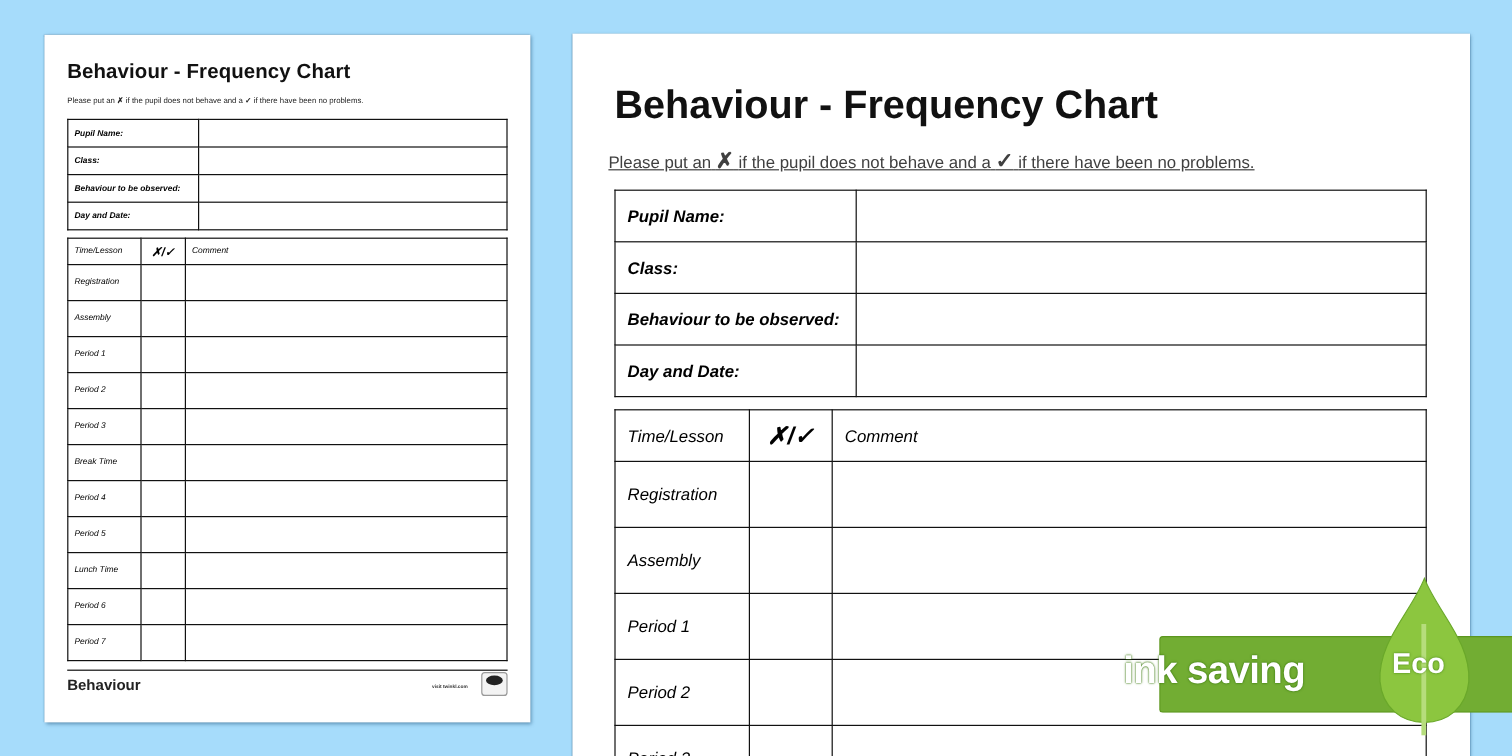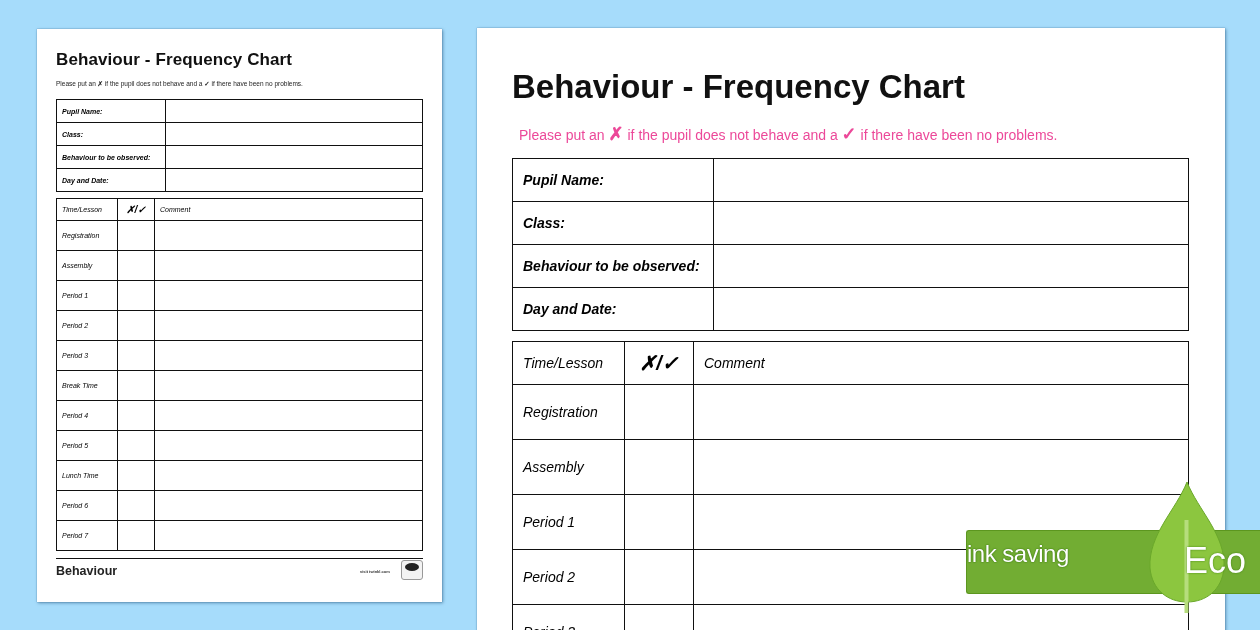--- a/index.html
+++ b/index.html
@@ -25,36 +25,36 @@
   #page-small .log td.c1 { width: 61px; }
   #page-small .log td.c2 { width: 37px; padding-left: 0; text-align: center; font-size: 10px; font-weight: bold; }
   #page-small .footer-rule { position: absolute; left: 19px; top: 529px; width: 367px; border-top: 1.5px solid #111; }
   #page-small .footer-label { position: absolute; left: 19px; top: 535px; font-size: 12.5px; font-weight: bold; color: #222; }
   #page-small .footer-url { position: absolute; left: 323px; top: 540px; font-size: 4px; color: #333; font-weight: bold; }
   #page-small .footer-logo { position: absolute; left: 364px; top: 531px; width: 22px; height: 20px; border: 1px solid #999; border-radius: 3px; background: #f3f3f3; }
   #page-small .footer-logo .blob { position: absolute; left: 3px; top: 2px; width: 14px; height: 8px; background: #222; border-radius: 50%; }
 
   
   #page-large .title { position: absolute; left: 35px; top: 40px; font-size: 33px; font-weight: bold; color: #111; }
-  #page-large .instr { position: absolute; left: 42px; top: 95px; font-size: 14px; color: #ec4899; }
+  #page-large .instr { position: absolute; left: 30px; top: 95px; font-size: 14px; color: #404040; text-decoration: underline; }
   #page-large .instr .mark { font-weight: bold; font-size: 18px; }
   #page-large .info { position: absolute; left: 35px; top: 130px; width: 677px; }
   #page-large .info td { height: 43px; font-size: 14px; font-weight: bold; padding-left: 10px; border: 1.5px solid #111; }
   #page-large .info td.lbl { width: 201px; }
   #page-large .log { position: absolute; left: 35px; top: 313px; width: 677px; }
   #page-large .log td { font-size: 14px; padding-left: 10px; height: 55px; border: 1.5px solid #111; }
   #page-large .log tr.hdr td { height: 43px; }
   #page-large .log td.c1 { width: 112px; }
   #page-large .log td.c2 { width: 69px; padding-left: 0; text-align: center; font-size: 20px; font-weight: bold; }
 
   
   .eco-bar { position: absolute; left: 966px; top: 530px; width: 294px; height: 64px; background: #72ad33; border: 1px solid #5c961f; border-right: none; border-radius: 3px 0 0 3px; }
-  .eco-label { position: absolute; left: 967px; top: 540px; font-size: 24px; color: #fff; letter-spacing: -0.5px; text-shadow: 0 0 2px #3c7a10, 0 0 1px #3c7a10; }
+  .eco-label { position: absolute; left: 936px; top: 540px; font-size: 32px; color: #fff; letter-spacing: -0.5px; text-shadow: 0 0 2px #3c7a10, 0 0 1px #3c7a10; font-weight: bold; }
   .eco-drop { position: absolute; left: 1146px; top: 480px; width: 82px; height: 133px; }
-  .eco-text { position: absolute; left: 1160px; top: 540px; font-size: 36px; font-weight: normal; color: #fff; text-shadow: 0 0 2px #3c7a10; margin-left: 24px; }
+  .eco-text { position: absolute; left: 1160px; top: 540px; font-size: 24px; font-weight: bold; color: #fff; text-shadow: 0 0 2px #3c7a10; }
 </style>
 </head>
 <body>
 
 <div id="page-small" class="page">
   <div class="title">Behaviour - Frequency Chart</div>
   <div class="instr">
     <span>Please put an</span>
     <b>✗</b>
     <span>if the pupil does not behave and a</span>

